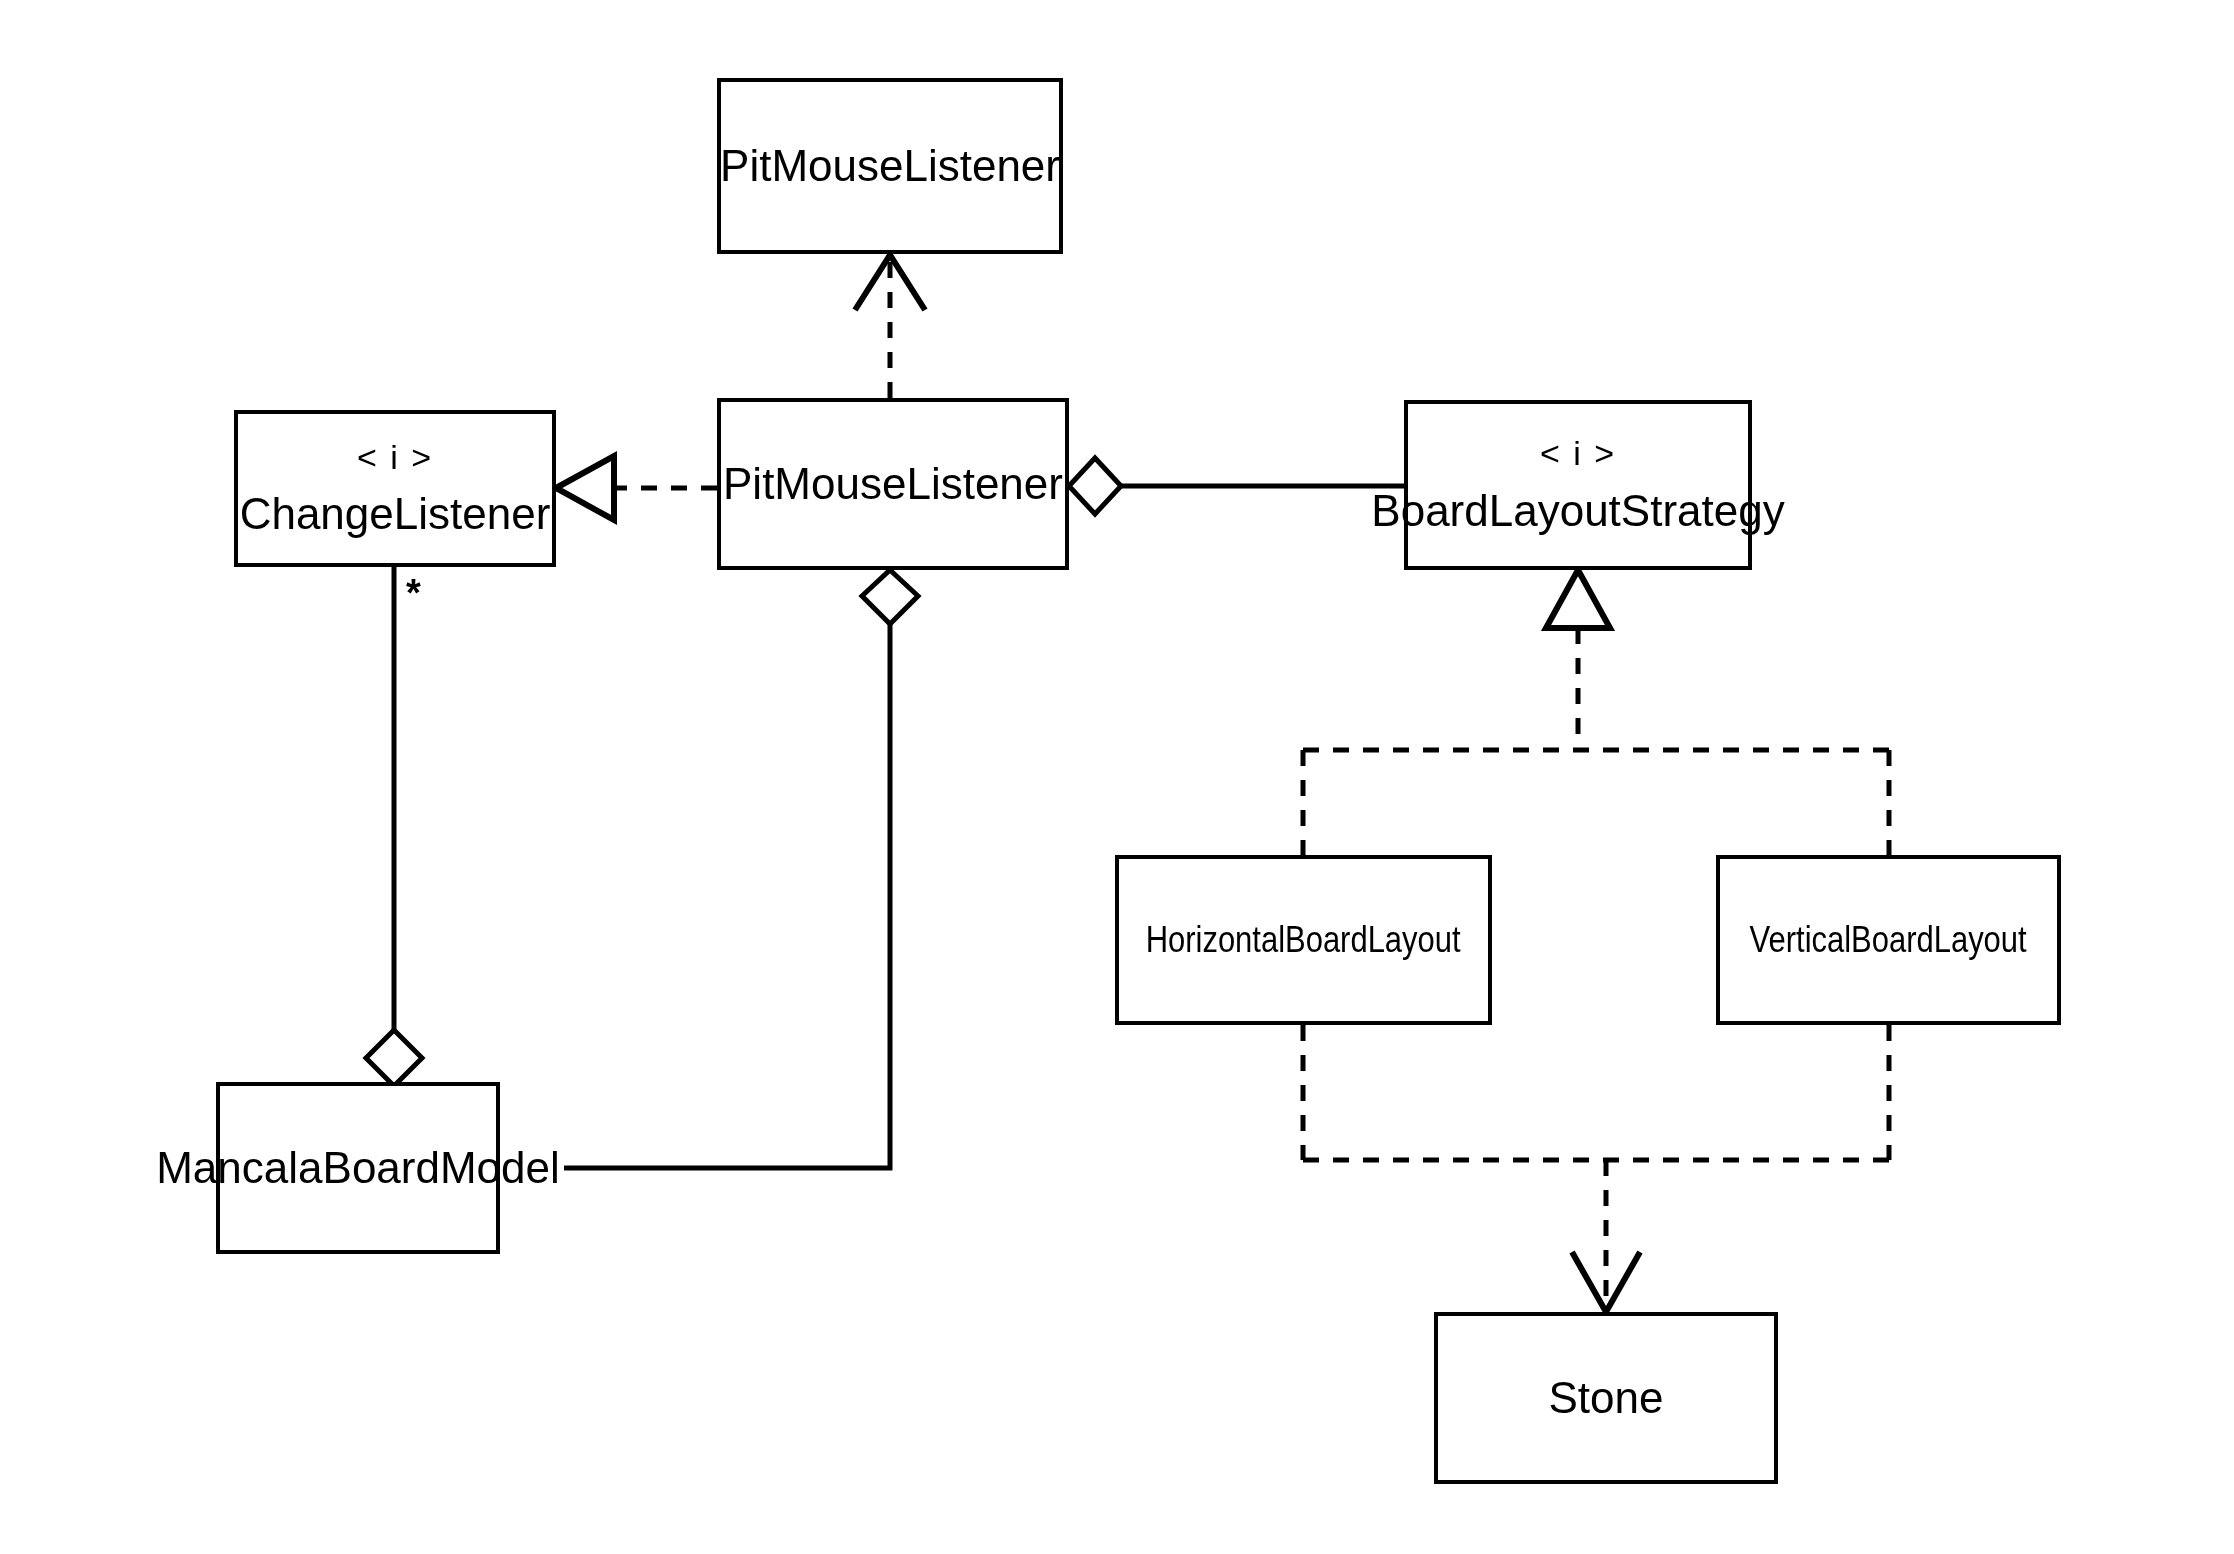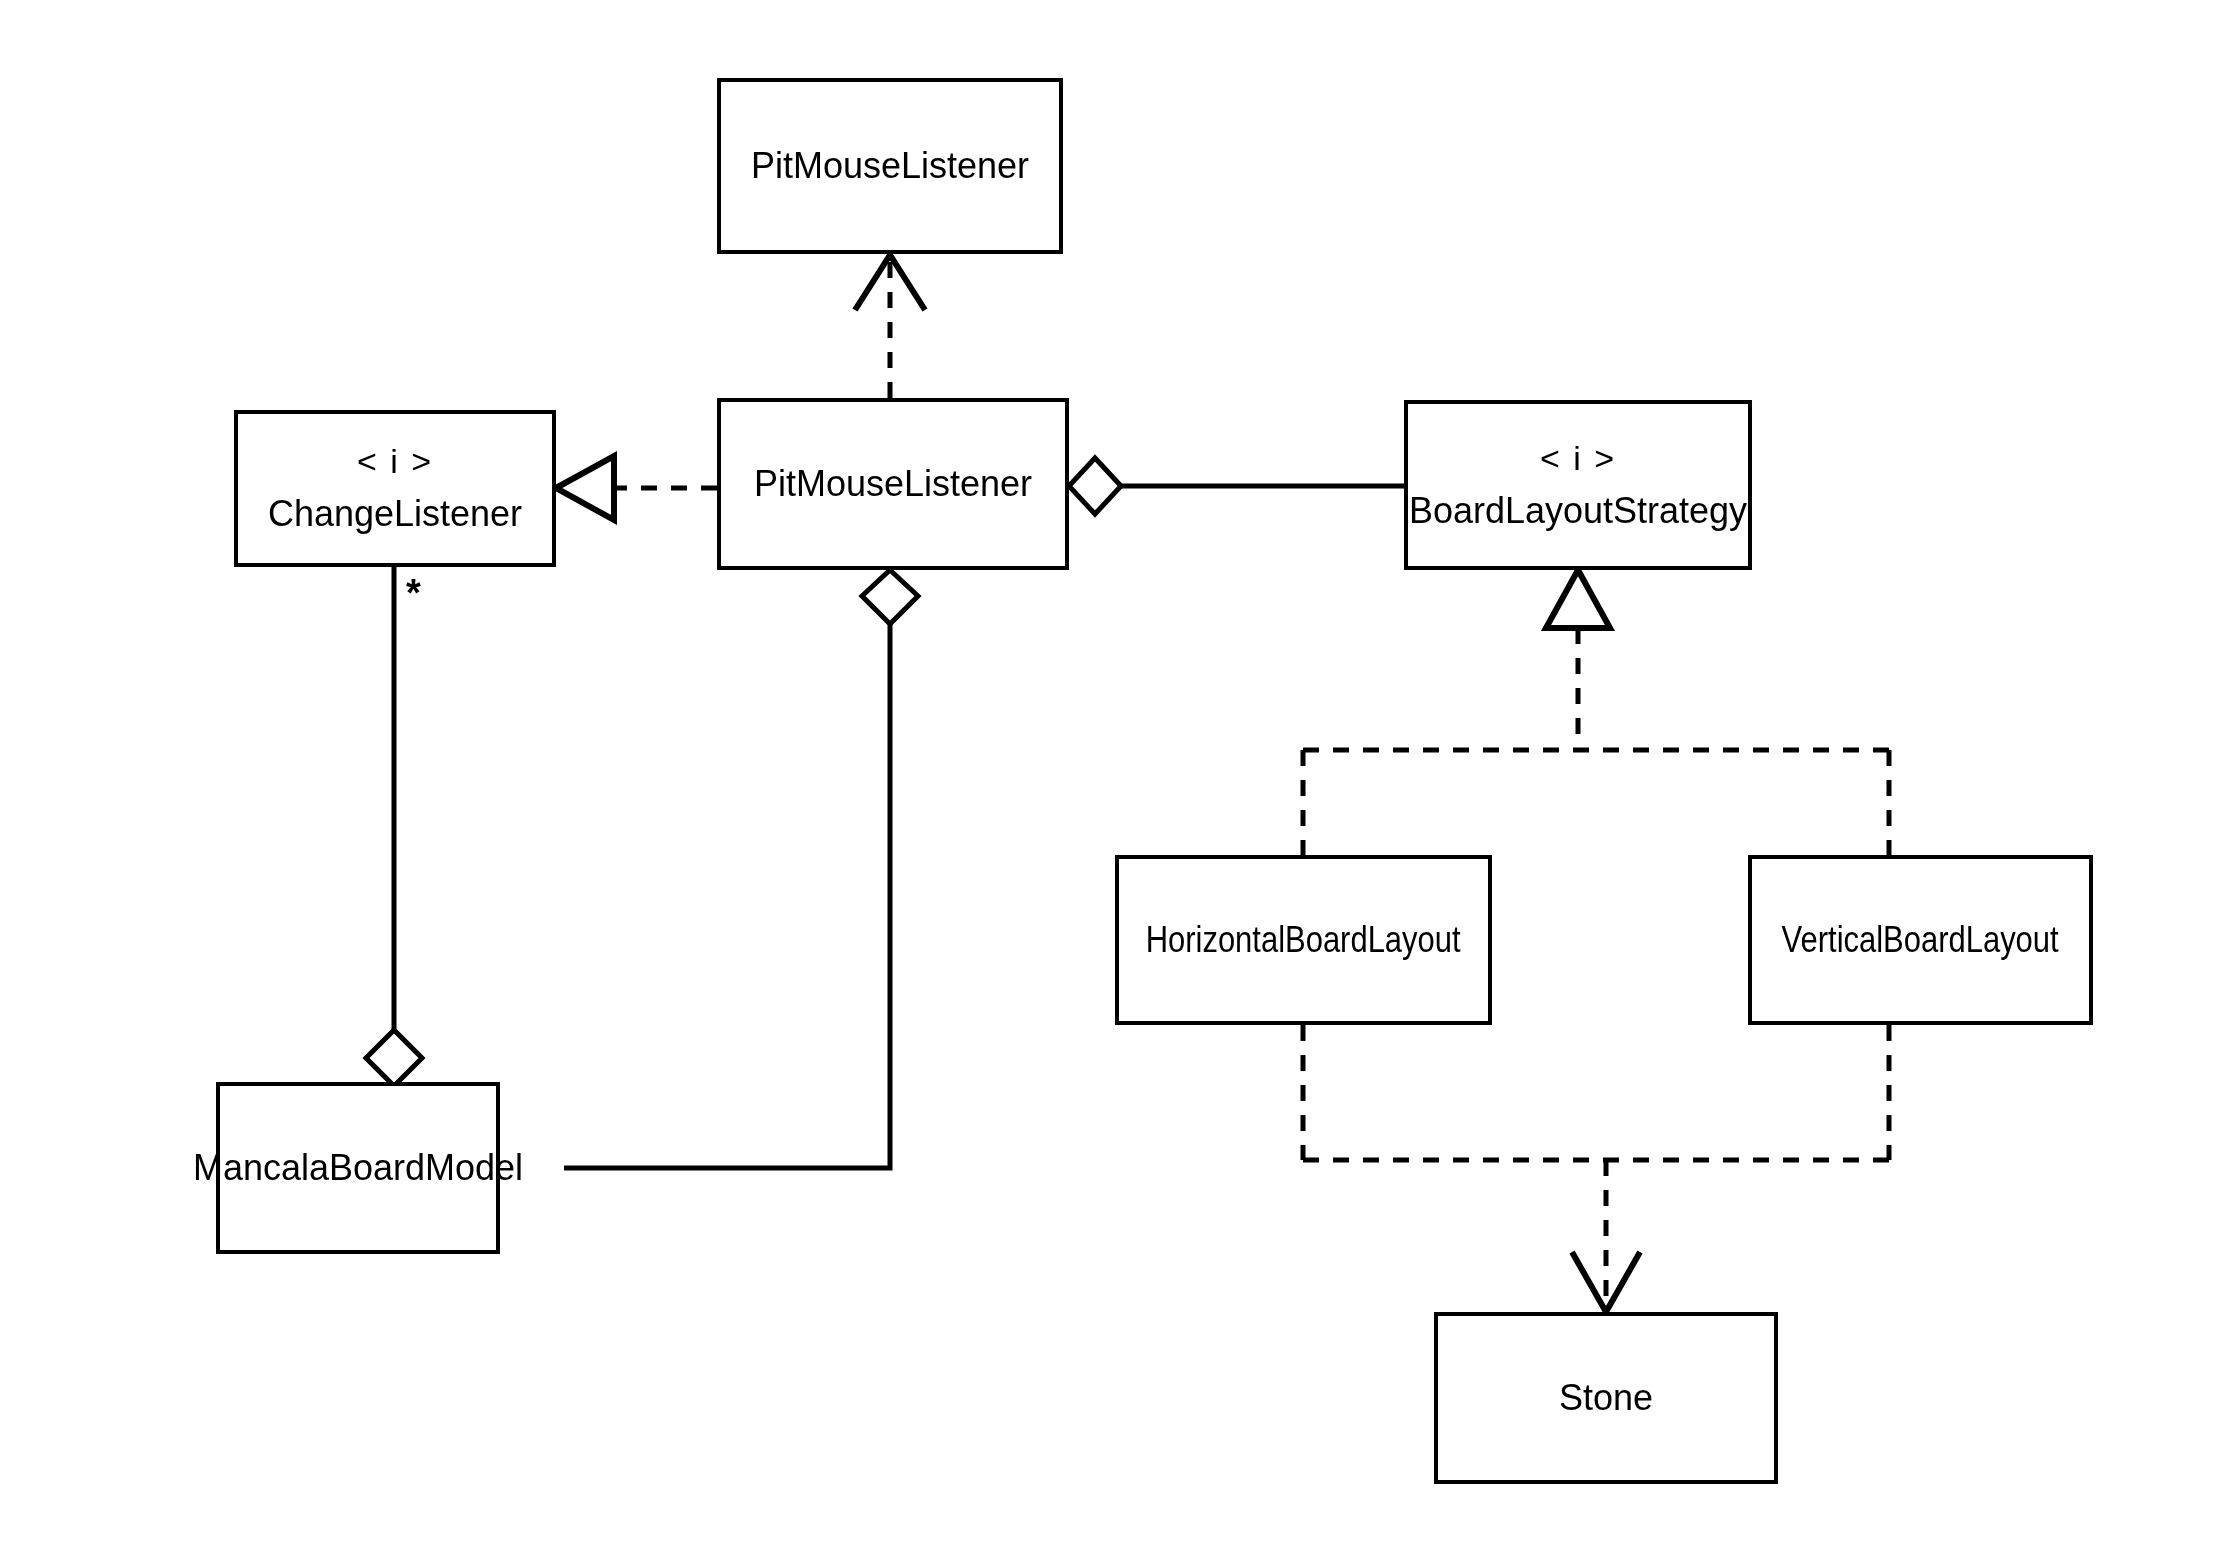--- a/index.html
+++ b/index.html
@@ -38,21 +38,21 @@
   }
   .uml-stereotype {
     font-size: 34px;
     color: #000000;
     line-height: 1.1;
     letter-spacing: 2px;
     white-space: nowrap;
     margin-bottom: 14px;
   }
   .uml-name {
-    font-size: 36px;
+    font-size: 44px;
     color: #000000;
     line-height: 1.1;
     white-space: nowrap;
   }
   .uml-name.narrow {
     font-size: 36px;
     transform: scaleX(0.86);
   }
   .edge-label {
     position: absolute;
@@ -132,21 +132,21 @@
   </div>
 
   <div class="uml-class" style="left:216px; top:1082px; width:284px; height:172px;">
     <div class="uml-name">MancalaBoardModel</div>
   </div>
 
   <div class="uml-class" style="left:1115px; top:855px; width:377px; height:170px;">
     <div class="uml-name narrow">HorizontalBoardLayout</div>
   </div>
 
-  <div class="uml-class" style="left:1716px; top:855px; width:345px; height:170px;margin-left:32px;">
+  <div class="uml-class" style="left:1716px; top:855px; width:345px; height:170px;">
     <div class="uml-name narrow">VerticalBoardLayout</div>
   </div>
 
   <div class="uml-class" style="left:1434px; top:1312px; width:344px; height:172px;text-align:right;">
     <div class="uml-name">Stone</div>
   </div>
 
   <div class="edge-label" style="left:406px; top:574px;">*</div>
 
 </div>

